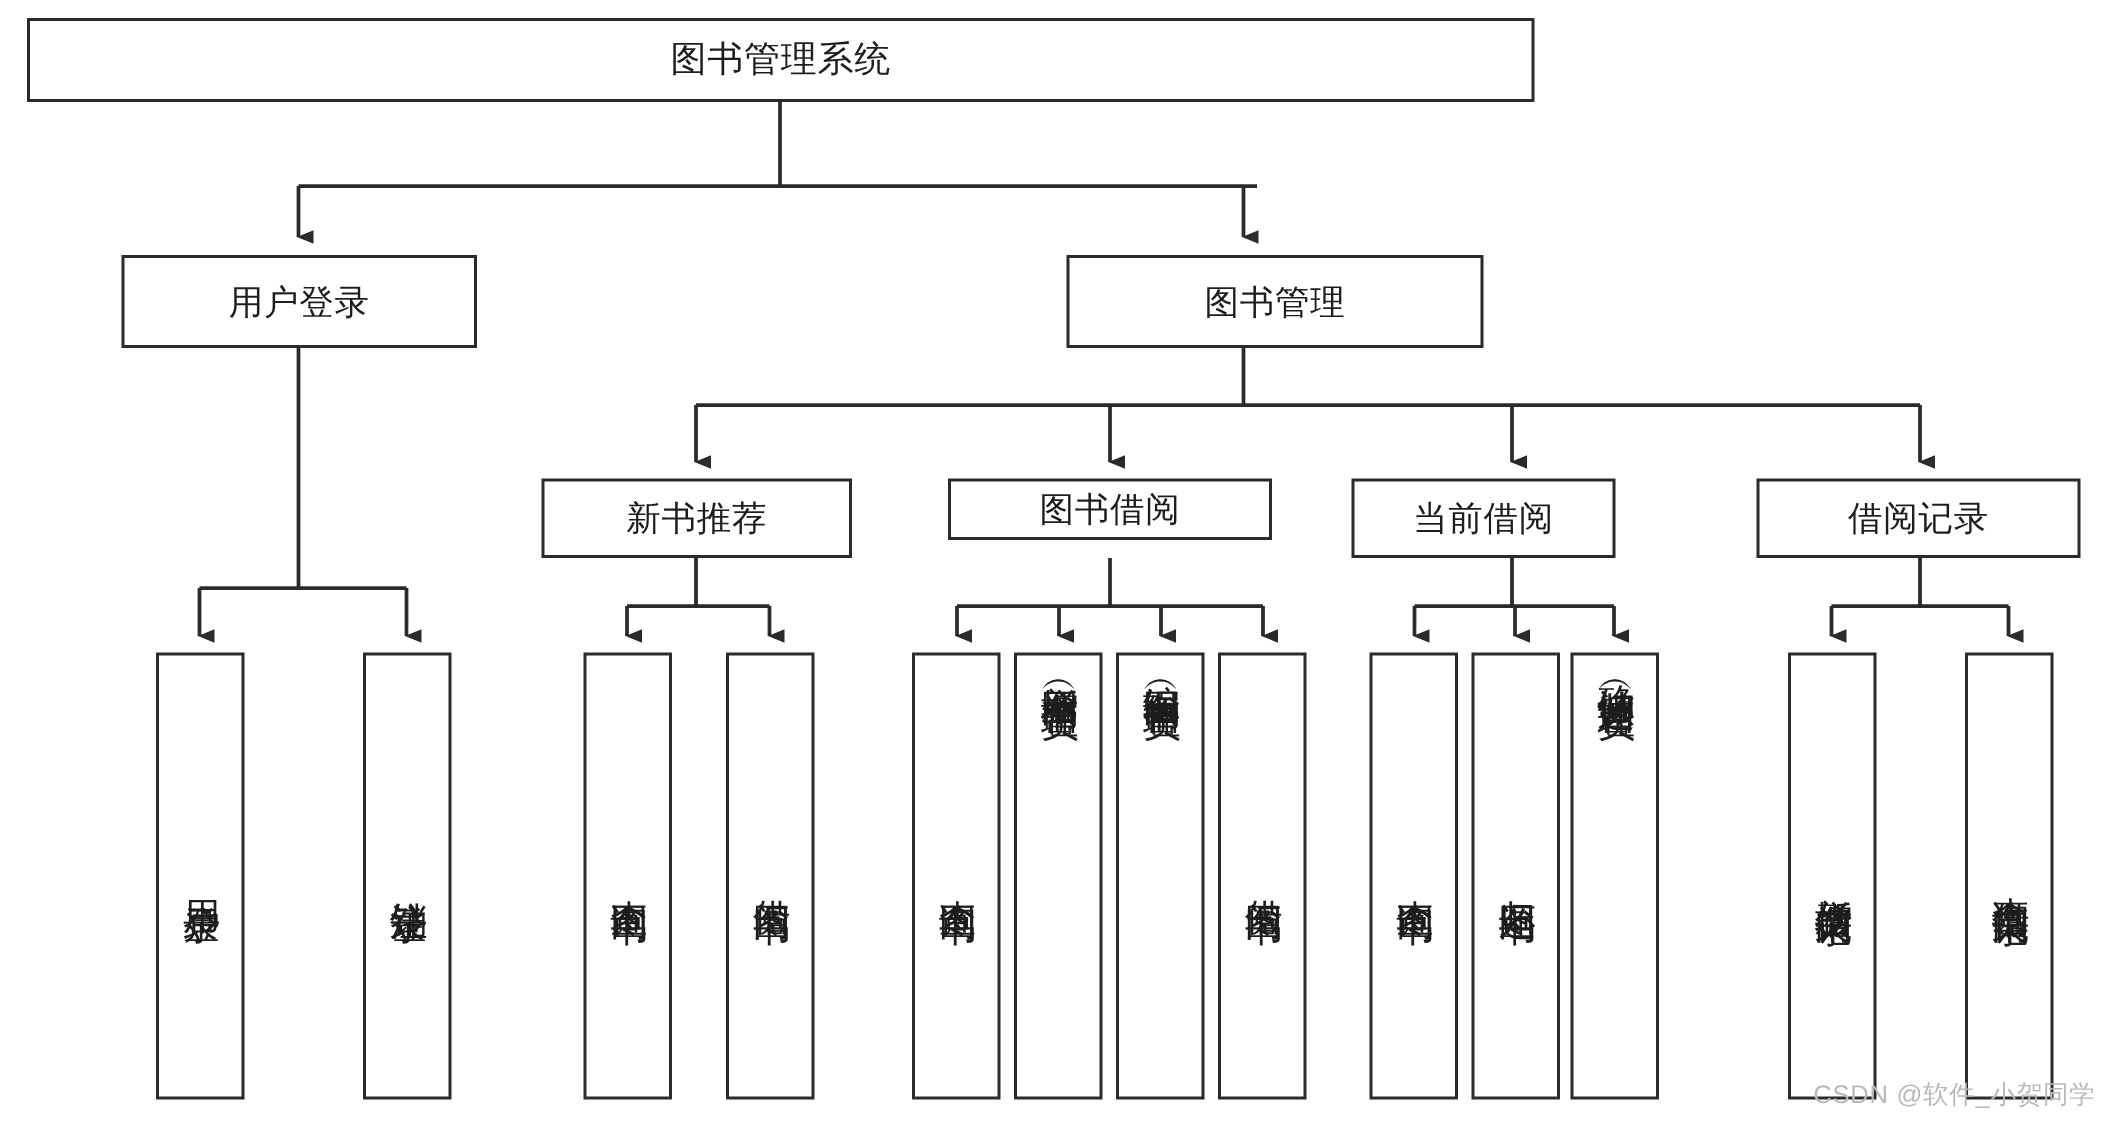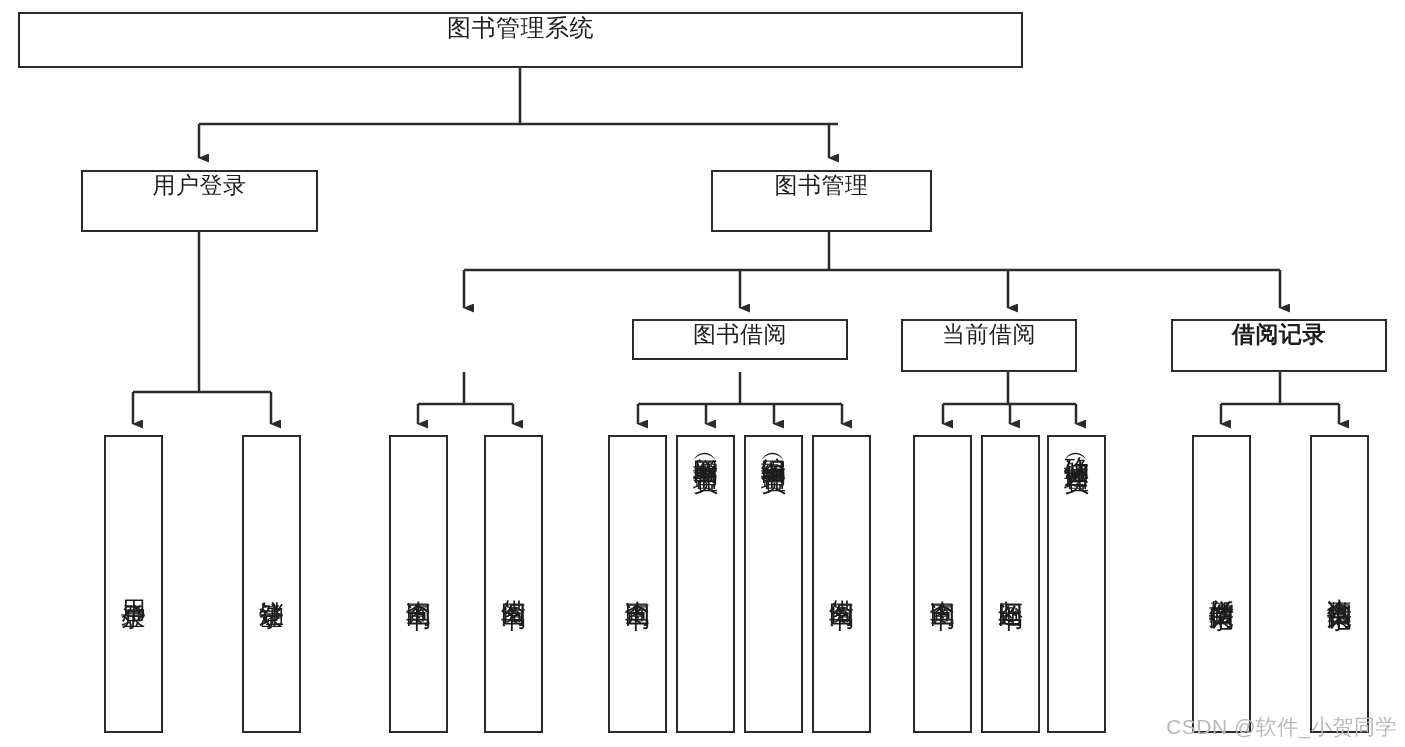--- a/index.html
+++ b/index.html
@@ -25,21 +25,21 @@
     width: 1405px;
     height: 747px;
     pointer-events: none;
   }
   .node {
     position: absolute;
     box-sizing: border-box;
     background: #ffffff;
     border: 2.5px solid #2b2b2b;
     display: flex;
-    align-items: flex-start;
+    align-items: center;
     justify-content: center;
     z-index: 2;
   }
   .node .lbl {
     font-size: 23px;
     line-height: 1.15;
     letter-spacing: 0.5px;
     color: #1d1d1d;
     white-space: nowrap;
   }
@@ -58,21 +58,21 @@
     letter-spacing: 2px;
     white-space: nowrap;
   }
   .node.leaf.centered {
     align-items: center;
   }
   .watermark {
     position: absolute;
     right: 8px;
     bottom: 6px;
-    font-size: 21px;
+    font-size: 17px;
     color: #b9b9b9;
     letter-spacing: 0.5px;
     z-index: 5;
     white-space: nowrap;
   }
 </style>
 </head>
 <body>
 
 <div id="canvas">
@@ -127,31 +127,34 @@
     </g>
   </svg>
 
   <div class="node root" style="left:18px; top:12px; width:1005px; height:56px;">
     <span class="lbl">图书管理系统</span>
   </div>
 
   <div class="node" style="left:81px; top:170px; width:237px; height:62px;">
     <span class="lbl">用户登录</span>
   </div>
-  <div class="node" style="left:711px; top:170px; width:221px; height:62px;">
+  <div class="node" style="left:711px; top:170px; width:278px; height:62px;">
     <span class="lbl">图书管理</span>
   </div>
 
+  <div class="node" style="left:361px; top:319px; width:207px; height:53px;">
+    <span class="lbl">新书推荐</span>
+  </div>
   <div class="node" style="left:632px; top:319px; width:216px; height:41px;">
     <span class="lbl">图书借阅</span>
   </div>
   <div class="node" style="left:901px; top:319px; width:176px; height:53px;">
     <span class="lbl">当前借阅</span>
   </div>
-  <div class="node" style="left:1171px; top:319px; width:216px; height:53px;font-weight:bold;">
+  <div class="node" style="left:1171px; top:319px; width:216px; height:53px;">
     <span class="lbl">借阅记录</span>
   </div>
 
   <div class="node leaf centered" style="left:104px; top:435px; width:59px; height:298px;">
     <span class="lbl">用户登录</span>
   </div>
   <div class="node leaf centered" style="left:242px; top:435px; width:59px; height:298px;">
     <span class="lbl">注销登录</span>
   </div>
 

